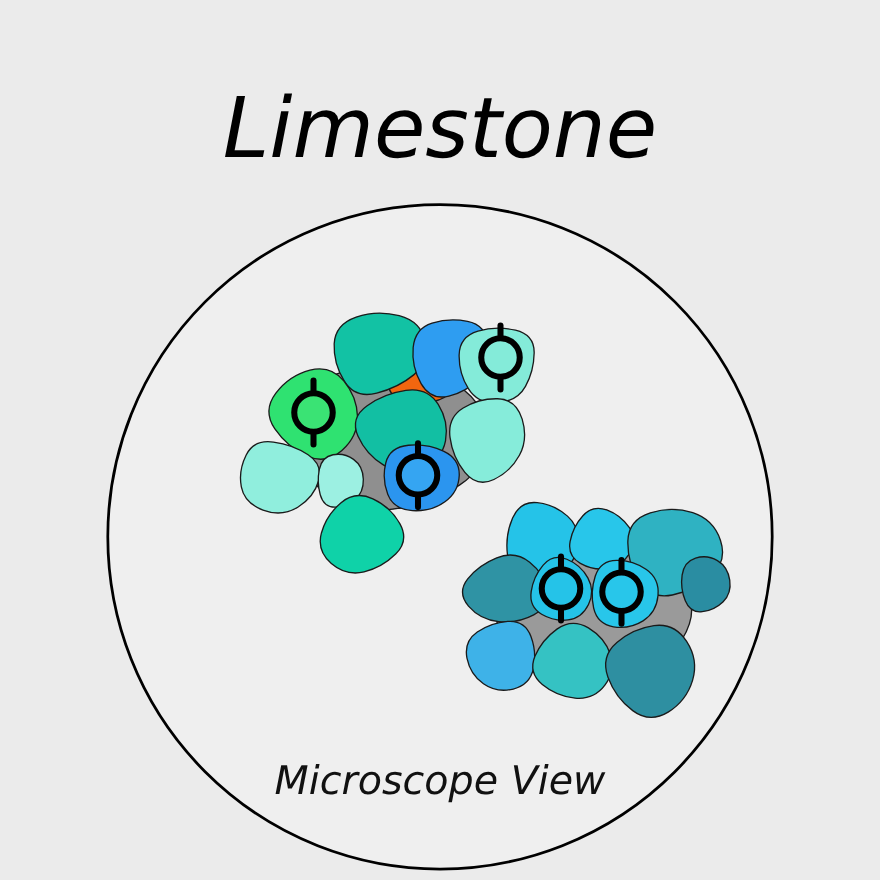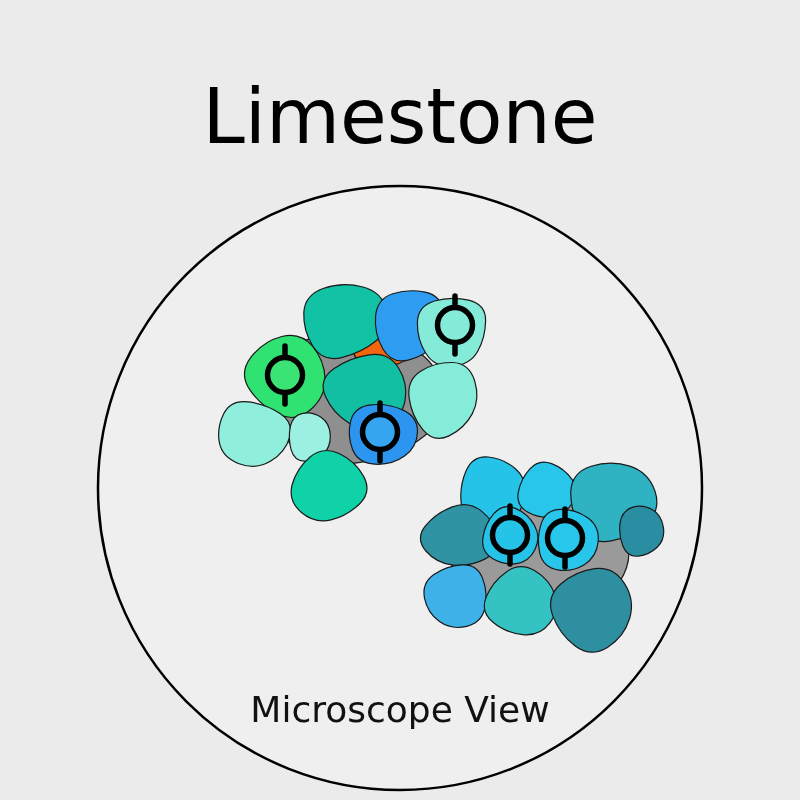--- a/index.html
+++ b/index.html
@@ -8,20 +8,21 @@
     width: 800px;
     height: 800px;
     overflow: hidden;
     background: #ebebeb;
     font-family: "DejaVu Sans", sans-serif;
   }
   #stage {
     position: relative;
     width: 763px;
     height: 800px;
+    font-style: italic;
   }
   svg { display: block; }
   .title-text {
     font-family: "DejaVu Sans", "Liberation Sans", sans-serif;
     font-size: 76px;
     fill: #000000;
     text-anchor: middle;
   }
   .caption-text {
     font-family: "DejaVu Sans", "Liberation Sans", sans-serif;

